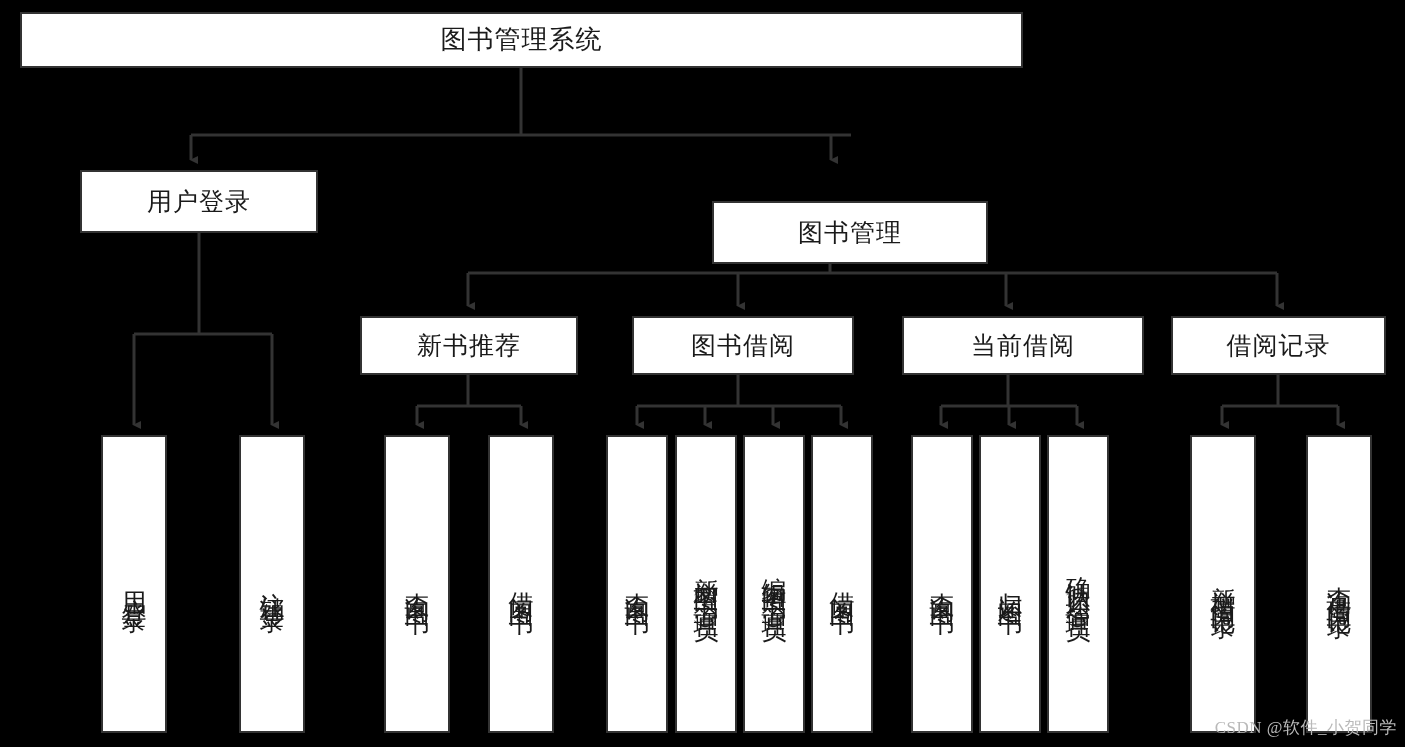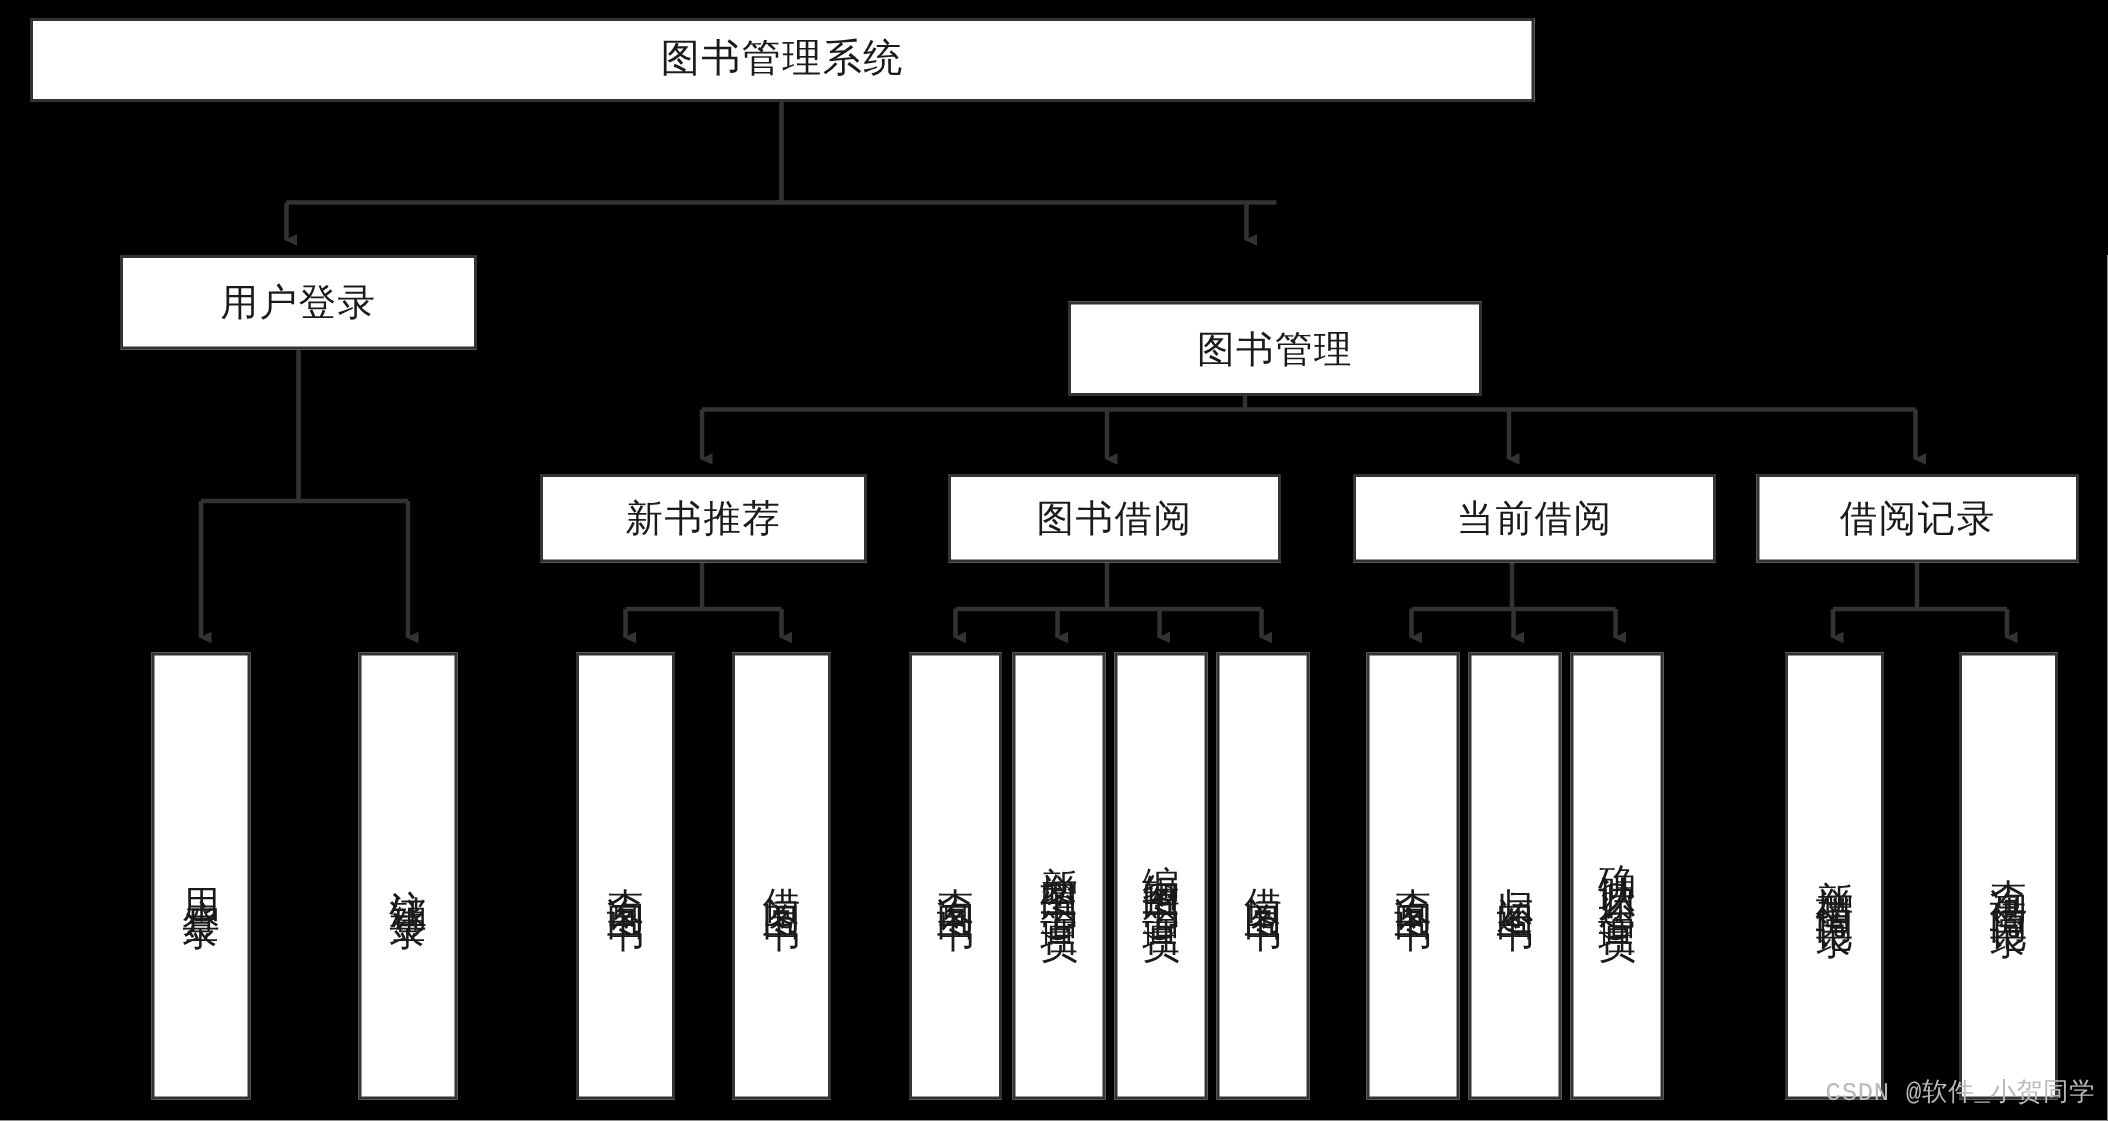--- a/index.html
+++ b/index.html
@@ -66,21 +66,21 @@
     white-space: nowrap;
   }
   #watermark {
     position: absolute;
     right: 8px;
     bottom: 8px;
     font-size: 17px;
     color: #b9b9b9;
     letter-spacing: 0.5px;
     white-space: nowrap;
-    font-family: Liberation Mono, monospace;
+    font-family: Liberation Serif, serif;
   }
 </style>
 </head>
 <body>
 
 <div id="diagram-root">
 
   <svg id="edge-layer" width="1405" height="747" viewBox="0 0 1405 747">
     <defs>
       <marker id="arrowhead" markerWidth="9" markerHeight="9" refX="4.5" refY="7.4" orient="auto" markerUnits="userSpaceOnUse">

